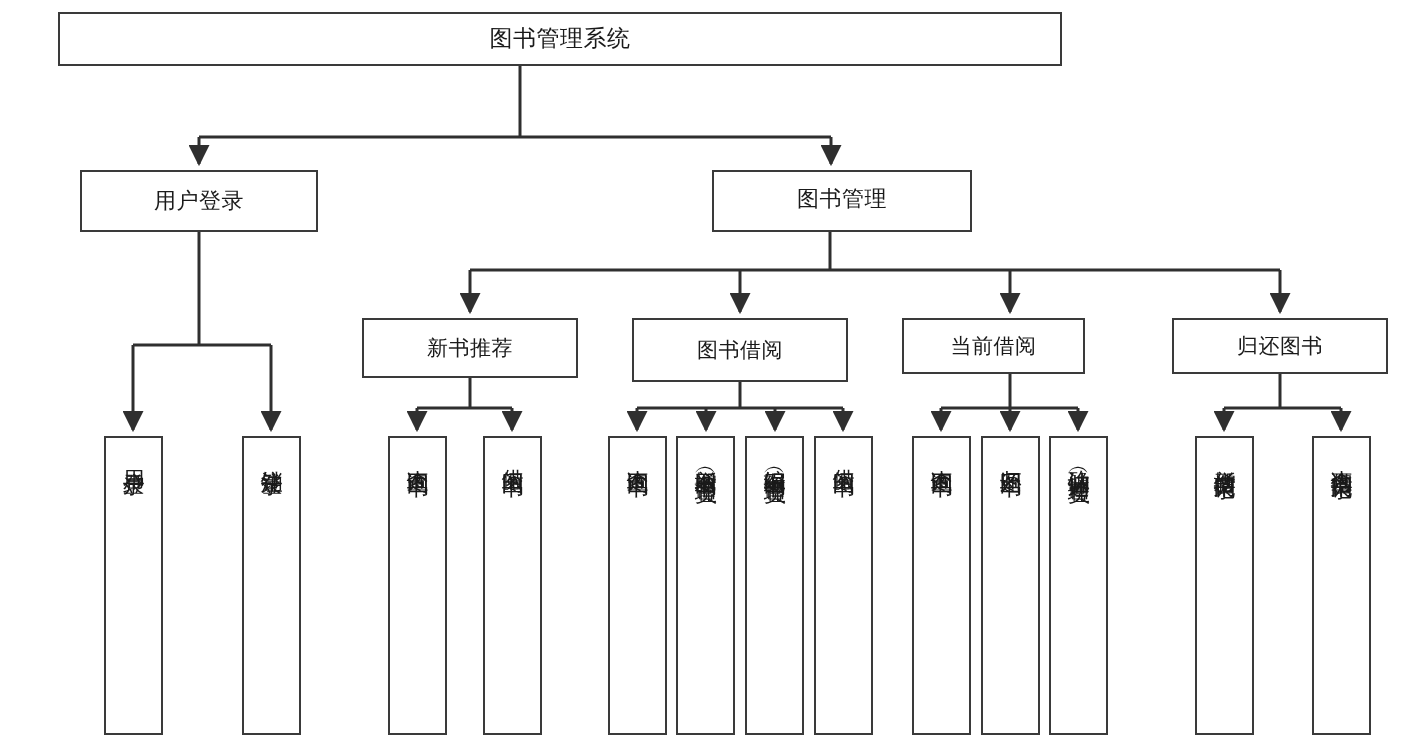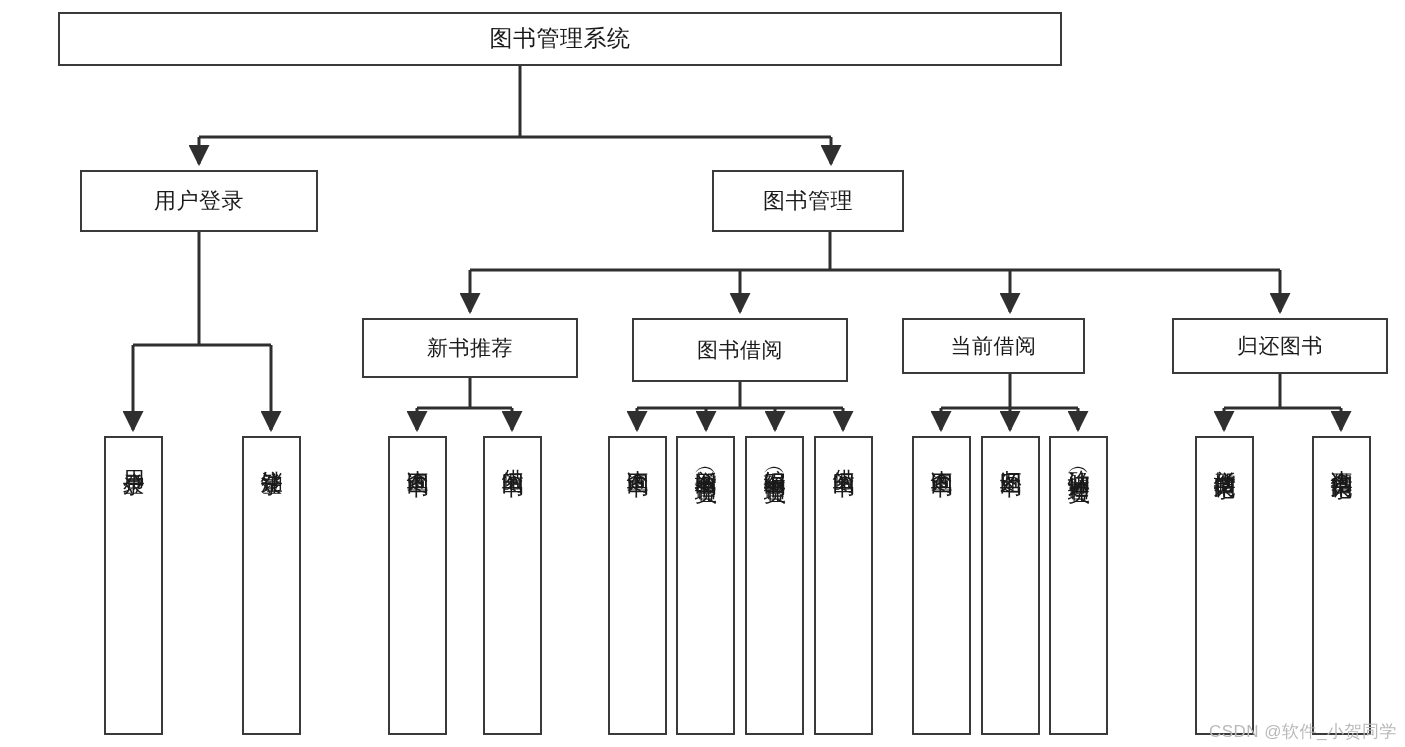--- a/index.html
+++ b/index.html
@@ -124,21 +124,21 @@
     </g>
   </svg>
 
   <div class="node root" style="left:18px; top:12px; width:1004px; height:54px;margin-left:40px;">
     <span class="label">图书管理系统</span>
   </div>
 
   <div class="node tier2" style="left:80px; top:170px; width:238px; height:62px;">
     <span class="label">用户登录</span>
   </div>
-  <div class="node tier2" style="left:712px; top:170px; width:192px; height:62px;">
+  <div class="node tier2" style="left:712px; top:170px; width:260px; height:62px;font-family:Liberation Mono, monospace;">
     <span class="label">图书管理</span>
   </div>
 
   <div class="node tier3" style="left:362px; top:318px; width:216px; height:60px;">
     <span class="label">新书推荐</span>
   </div>
   <div class="node tier3" style="left:632px; top:318px; width:216px; height:64px;">
     <span class="label">图书借阅</span>
   </div>
   <div class="node tier3" style="left:902px; top:318px; width:183px; height:56px;">
@@ -181,15 +181,14 @@
   <div class="node leaf" style="left:1049px; top:436px; width:59px; height:299px;">
     <span class="label">确认归还（管理员）</span>
   </div>
   <div class="node leaf" style="left:1195px; top:436px; width:59px; height:299px;">
     <span class="label">新增借阅记录</span>
   </div>
   <div class="node leaf" style="left:1312px; top:436px; width:59px; height:299px;">
     <span class="label">查询借阅记录</span>
   </div>
 
-  <div id="watermark">CSDN @软件_小贺同学</div>
 
 </div>
 
 </body></html>

